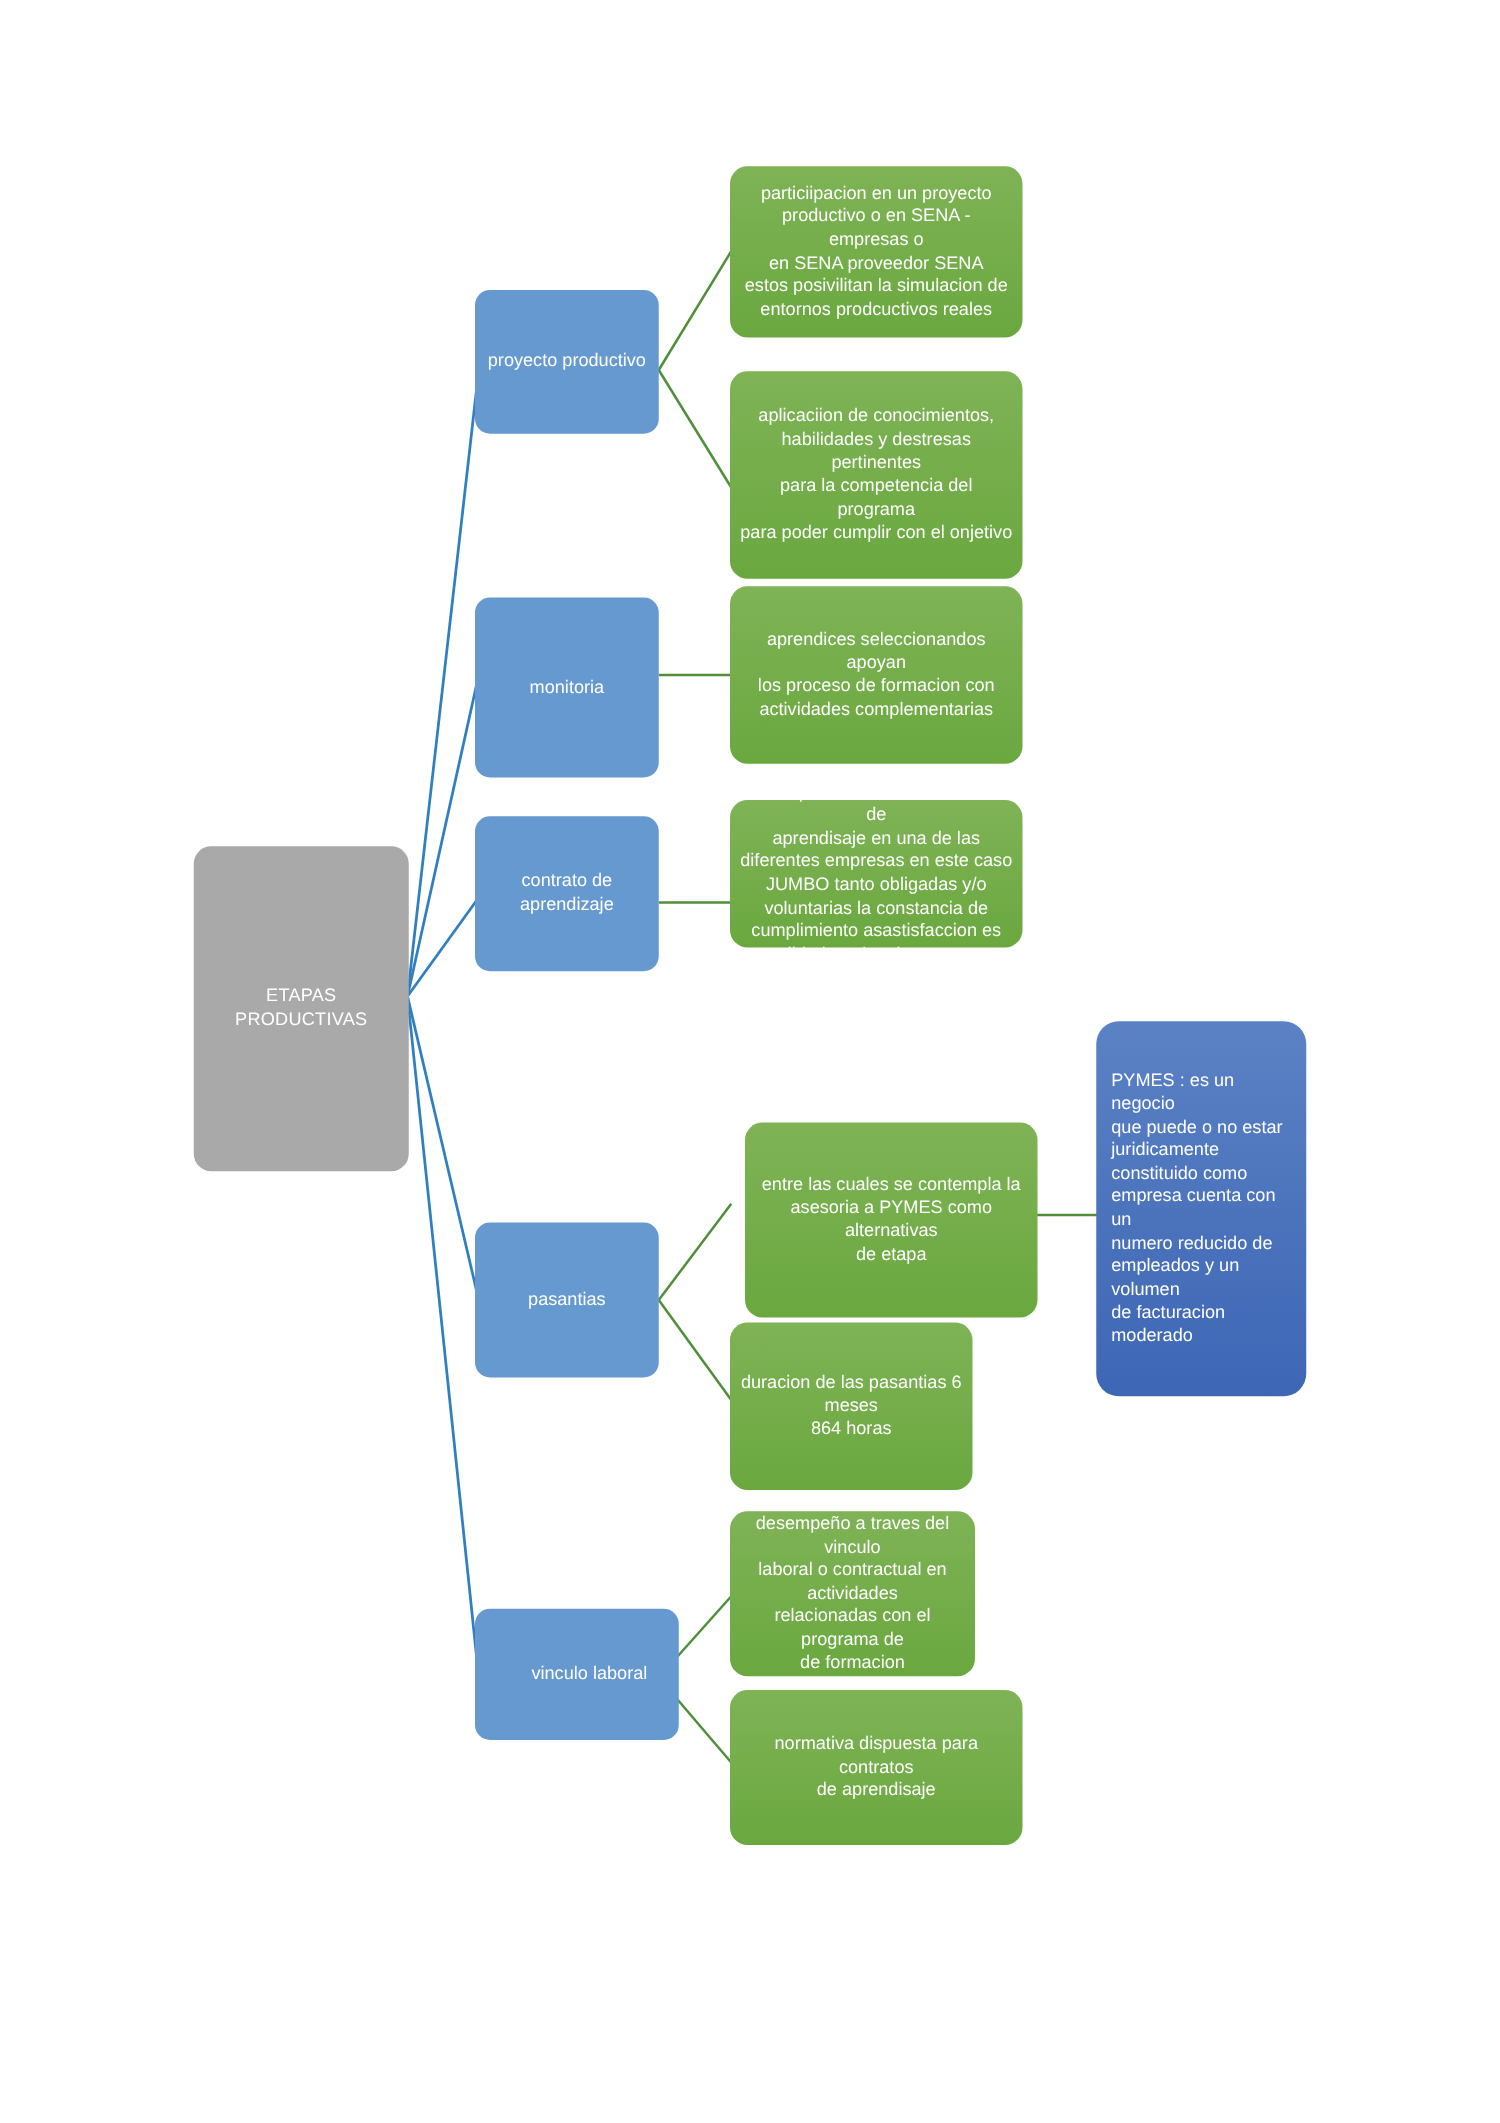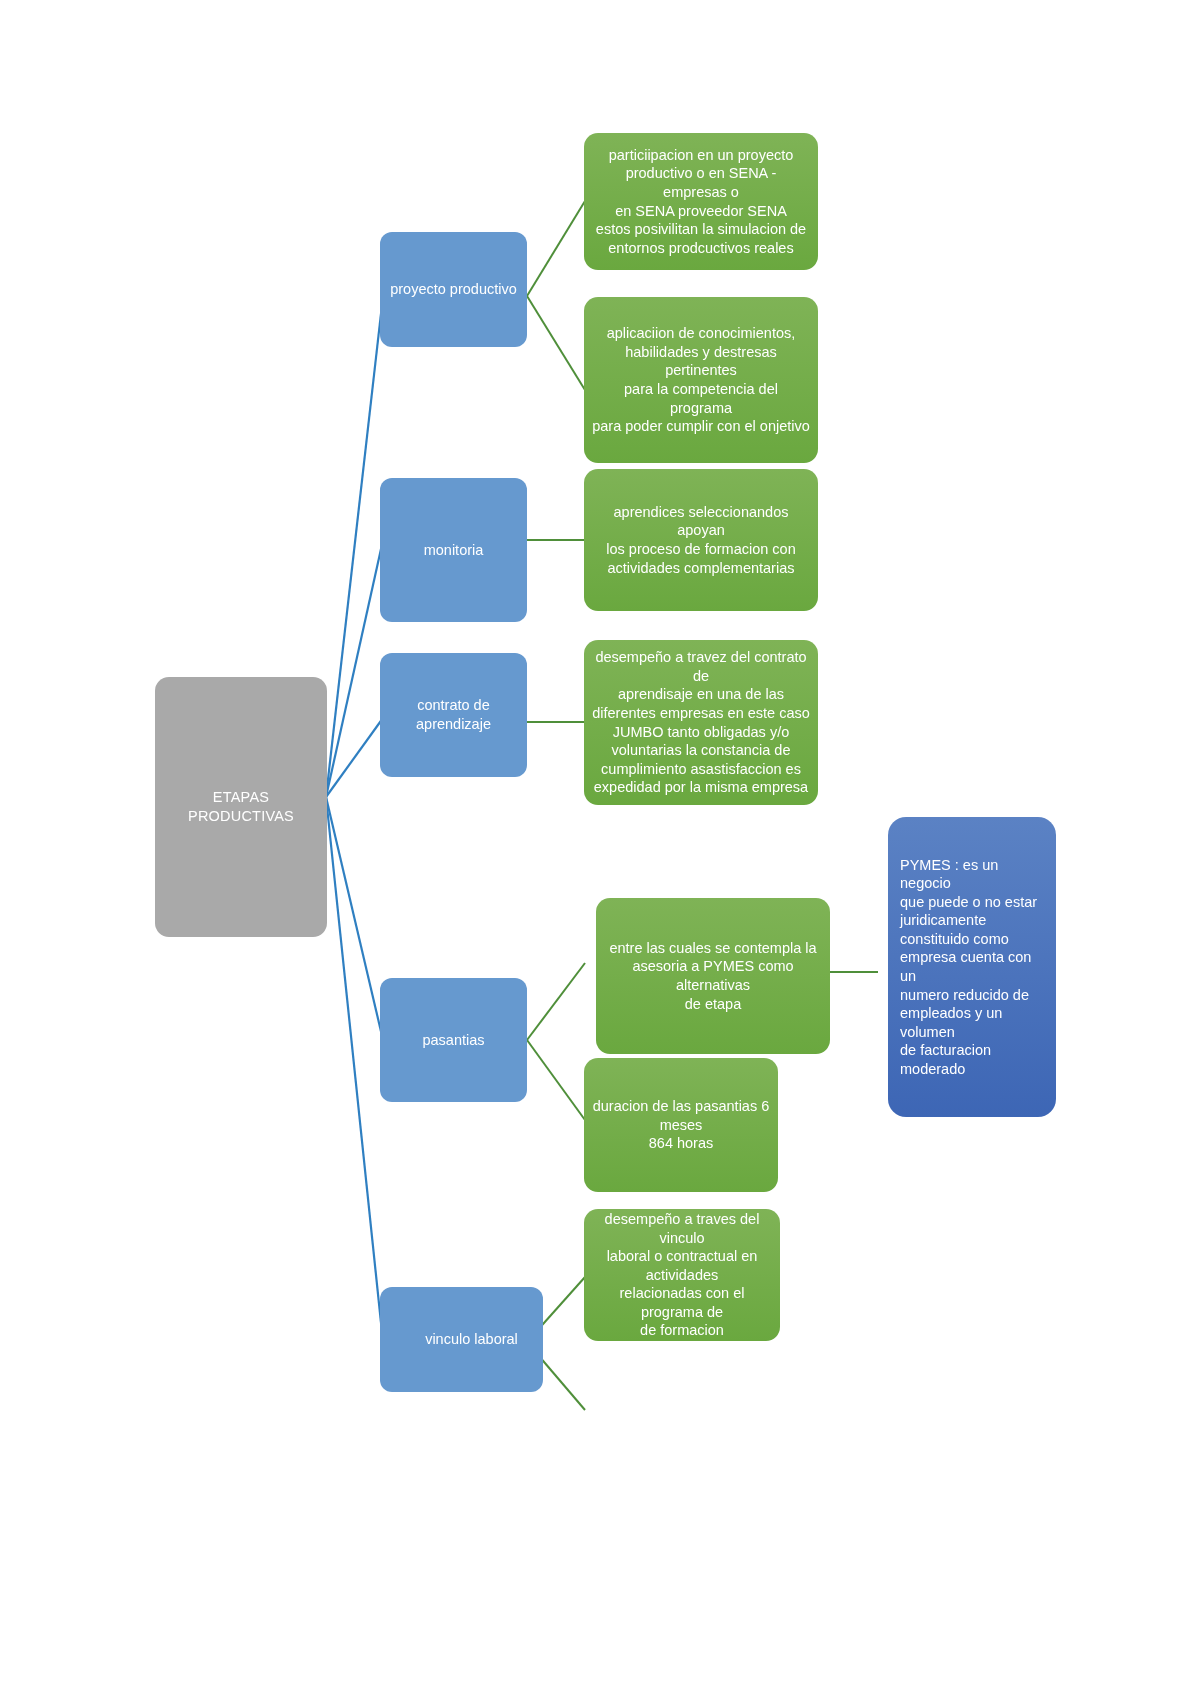--- a/index.html
+++ b/index.html
@@ -52,21 +52,20 @@
     font-size: 14.5px;
   }
   .node-sub {
     background: linear-gradient(180deg, #5b82c4 0%, #3d66b5 100%);
     border-radius: 18px;
     font-size: 14.5px;
     align-items: center;
     justify-content: flex-start;
     text-align: left;
     padding: 10px 12px;
-    margin-left: 11px;
   }
   .node-leaf.grad { background: linear-gradient(180deg, #7fb356 0%, #6aa83f 100%); }
 </style>
 </head>
 <body>
 
 <div id="canvas">
 
   <svg id="links" viewBox="0 0 1200 1698">
 
@@ -123,21 +122,21 @@
     <span>aprendices seleccionandos  apoyan
 los proceso  de formacion con
 actividades  complementarias</span>
   </div>
 
   <div class="node node-branch" style="left:380px; top:653px; width:147px; height:124px;">
     <span>contrato de
 aprendizaje</span>
   </div>
 
-  <div class="node node-leaf grad" style="left:584px; top:640px; width:234px; height:165px;">
+  <div class="node node-leaf grad" style="left:584px; top:640px; width:234px; height:118px;">
     <span>desempeño a travez del contrato de
 aprendisaje  en una de las
 diferentes empresas en este caso
 JUMBO  tanto obligadas y/o
 voluntarias la constancia de
 cumplimiento  asastisfaccion es
 expedidad  por la misma empresa</span>
   </div>
 
   <div class="node node-branch" style="left:380px; top:978px; width:147px; height:124px;">
@@ -170,14 +169,18 @@
     <span>vinculo laboral</span>
   </div>
 
   <div class="node node-leaf grad" style="left:584px; top:1209px; width:196px; height:132px;">
     <span>desempeño a traves del vinculo
 laboral  o contractual  en actividades
 relacionadas  con el programa de
 de formacion</span>
   </div>
 
+  <div class="node node-leaf grad" style="left:584px; top:1352px; width:234px; height:124px;">
+    <span>normativa  dispuesta para contratos
+de aprendisaje</span>
+  </div>
 
 </div>
 
 </body></html>

